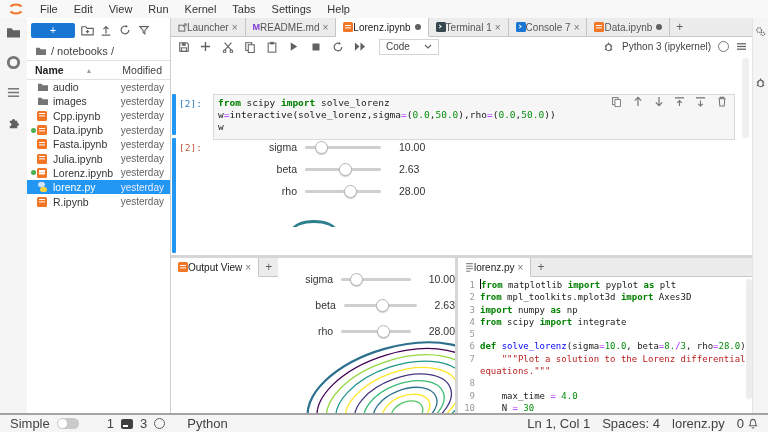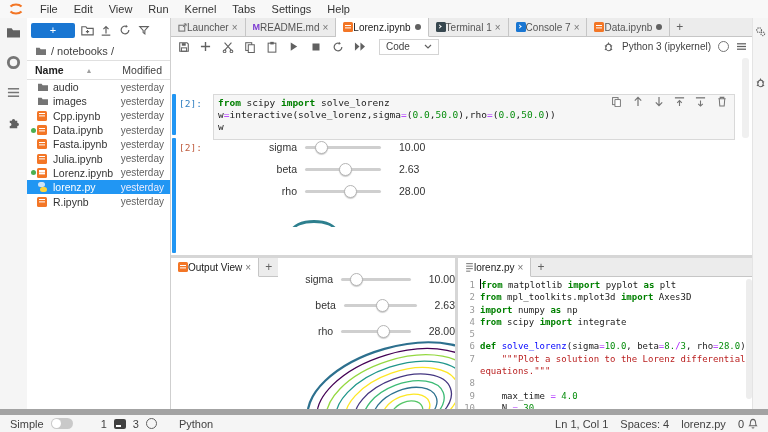--- a/index.html
+++ b/index.html
@@ -9,21 +9,21 @@
   .mono{font-family:"DejaVu Sans Mono",monospace;}
 
   
   #menubar{position:absolute;top:0;left:0;right:0;height:18px;background:#f8f8f8;
            border-bottom:1px solid #e0e0e0;display:flex;align-items:center;}
   #logo{width:16px;height:14px;margin:0 8px 0 8px;}
   .menu-item{padding:0 8px;height:18px;line-height:18px;cursor:default;color:#333;}
 
   
   #statusbar{position:absolute;left:0;right:0;bottom:0;height:17px;background:#f5f5f5;
-             border-top:6px solid #a3a3a3;display:flex;align-items:center;font-size:11px;color:#424242;}
+             border-top:2px solid #a3a3a3;display:flex;align-items:center;font-size:13px;color:#424242;}
   #statusbar .sb-left{display:flex;align-items:center;gap:7px;padding-left:10px;}
   #statusbar .sb-right{margin-left:auto;display:flex;align-items:center;gap:12px;padding-right:10px;}
   .toggle{width:22px;height:11px;border-radius:6px;background:#c9c9c9;position:relative;}
   .toggle .knob{position:absolute;left:1px;top:1px;width:9px;height:9px;border-radius:50%;background:#fff;}
   .term-badge{width:12px;height:10px;background:#404040;border-radius:2px;position:relative;}
   .term-badge:after{content:"";position:absolute;left:2px;bottom:2px;width:5px;height:1.5px;background:#fff;}
   .kernel-ring{width:9px;height:9px;border:1.5px solid #616161;border-radius:50%;}
 
   
   #activitybar{position:absolute;left:0;top:18px;bottom:17px;width:27px;background:#f5f5f5;

